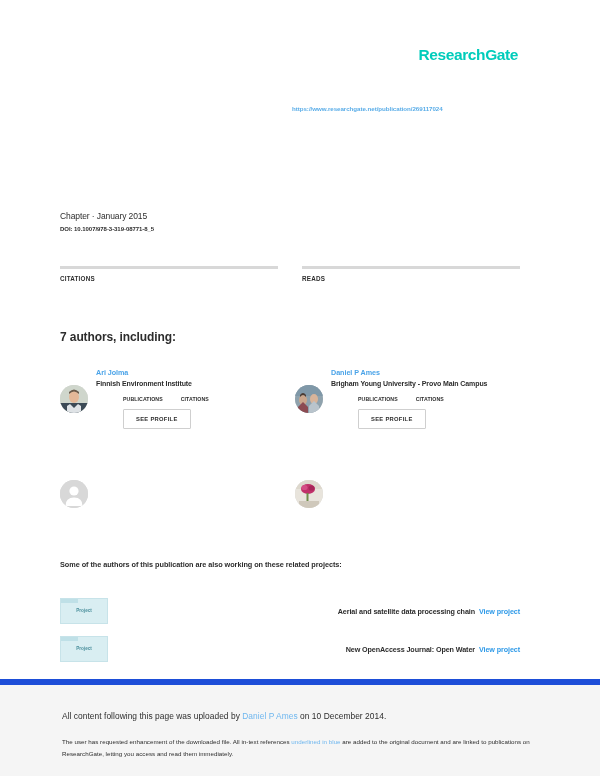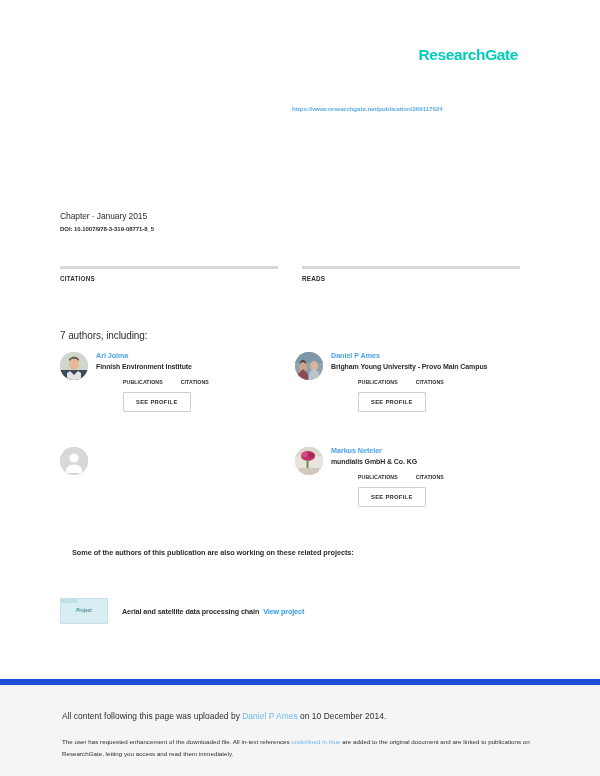--- a/index.html
+++ b/index.html
@@ -98,39 +98,40 @@
     font-weight: bold;
     letter-spacing: 0.2px;
     color: #2d2d2d;
   }
 
   
   .authors-heading {
     position: absolute;
     top: 330px;
     left: 60px;
-    font-size: 10px;
-    font-weight: normal;
+    font-size: 12px;
+    font-weight: bold;
     color: #2d2d2d;
     letter-spacing: -0.1px;
   }
 
   .authors-grid {
     position: absolute;
     top: 350px;
     left: 60px;
     width: 470px;
     display: flex;
     flex-wrap: wrap;
   }
   .author {
     width: 235px;
     height: 95px;
     display: flex;
     box-sizing: border-box;
+    align-items: center;
   }
   .avatar {
     width: 28px;
     height: 28px;
     border-radius: 50%;
     flex: 0 0 28px;
     margin-top: 2px;
     overflow: hidden;
     position: relative;
     background: #d6d6d6;
@@ -186,38 +187,38 @@
     font-weight: bold;
     letter-spacing: 0.3px;
     padding: 6px 12px;
     border-radius: 1px;
     white-space: nowrap;
   }
 
   
   .projects-heading {
     position: absolute;
-    top: 548px;
+    top: 560px;
     left: 60px;
     font-size: 7.3px;
     font-weight: bold;
     color: #2d2d2d;
     letter-spacing: -0.05px;
-    margin-left: 12px;
   }
   .projects {
     position: absolute;
     top: 592px;
     left: 60px;
     width: 460px;
   }
   .project-row {
     display: flex;
     align-items: center;
     height: 38px;
+    justify-content: space-between;
   }
   .project-thumb {
     width: 48px;
     height: 26px;
     background: #d9eef2;
     border: 1px solid #c7e3e9;
     box-sizing: border-box;
     position: relative;
     flex: 0 0 48px;
   }
@@ -388,52 +389,46 @@
         <svg viewBox="0 0 28 28">
           <rect width="28" height="28" fill="#e8e4dc"></rect>
           <rect x="0" y="0" width="28" height="9" fill="#ddd8cd"></rect>
           <ellipse cx="13" cy="9" rx="7" ry="5" fill="#c0306a"></ellipse>
           <ellipse cx="9.5" cy="7.5" rx="3" ry="2.6" fill="#d44c84"></ellipse>
           <ellipse cx="16.5" cy="8" rx="3" ry="2.6" fill="#a8265a"></ellipse>
           <rect x="11.5" y="13" width="2" height="8" fill="#6f8c4a"></rect>
           <path d="M4 21 L24 21 L24 28 L4 28 Z" fill="#cfc8bb"></path>
         </svg>
       </div>
-      <div class="author-body">
-        <div class="author-name">Markus Neteler</div>
-        <div class="author-affil">mundialis GmbH &amp; Co. KG</div>
-        <div class="author-stats">
-          <div class="as-col">
-            <div class="as-value"></div>
-            <div class="as-label">PUBLICATIONS</div>
-          </div>
-          <div class="as-col">
-            <div class="as-value"></div>
-            <div class="as-label">CITATIONS</div>
-          </div>
-        </div>
-        <div class="see-profile">SEE PROFILE</div>
-      </div>
     </div>
 
   </div>
 
   <div class="projects-heading">Some of the authors of this publication are also working on these related projects:</div>
 
   <div class="projects">
     <div class="project-row">
       <div class="project-thumb">
         <div class="tab"></div>
         <div class="tlabel">Project</div>
       </div>
       <div class="project-text">
         <span>Aerial and satellite data processing chain</span><span class="view-project">View project</span>
       </div>
     </div>
 
+    <div class="project-row">
+      <div class="project-thumb">
+        <div class="tab"></div>
+        <div class="tlabel">Project</div>
+      </div>
+      <div class="project-text">
+        <span>New OpenAccess Journal: Open Water</span><span class="view-project">View project</span>
+      </div>
+    </div>
   </div>
 
   <div class="footer">
     <div class="footer-main">
       <span>All content following this page was uploaded by </span><span class="uploader">Daniel P Ames</span><span> on 10 December 2014.</span>
     </div>
     <div class="footer-note">
       <span>The user has requested enhancement of the downloaded file. All in-text references </span><span class="blue">underlined in blue</span><span> are added to the original document and are linked to publications on ResearchGate, letting you access and read them immediately.</span>
     </div>
   </div>

